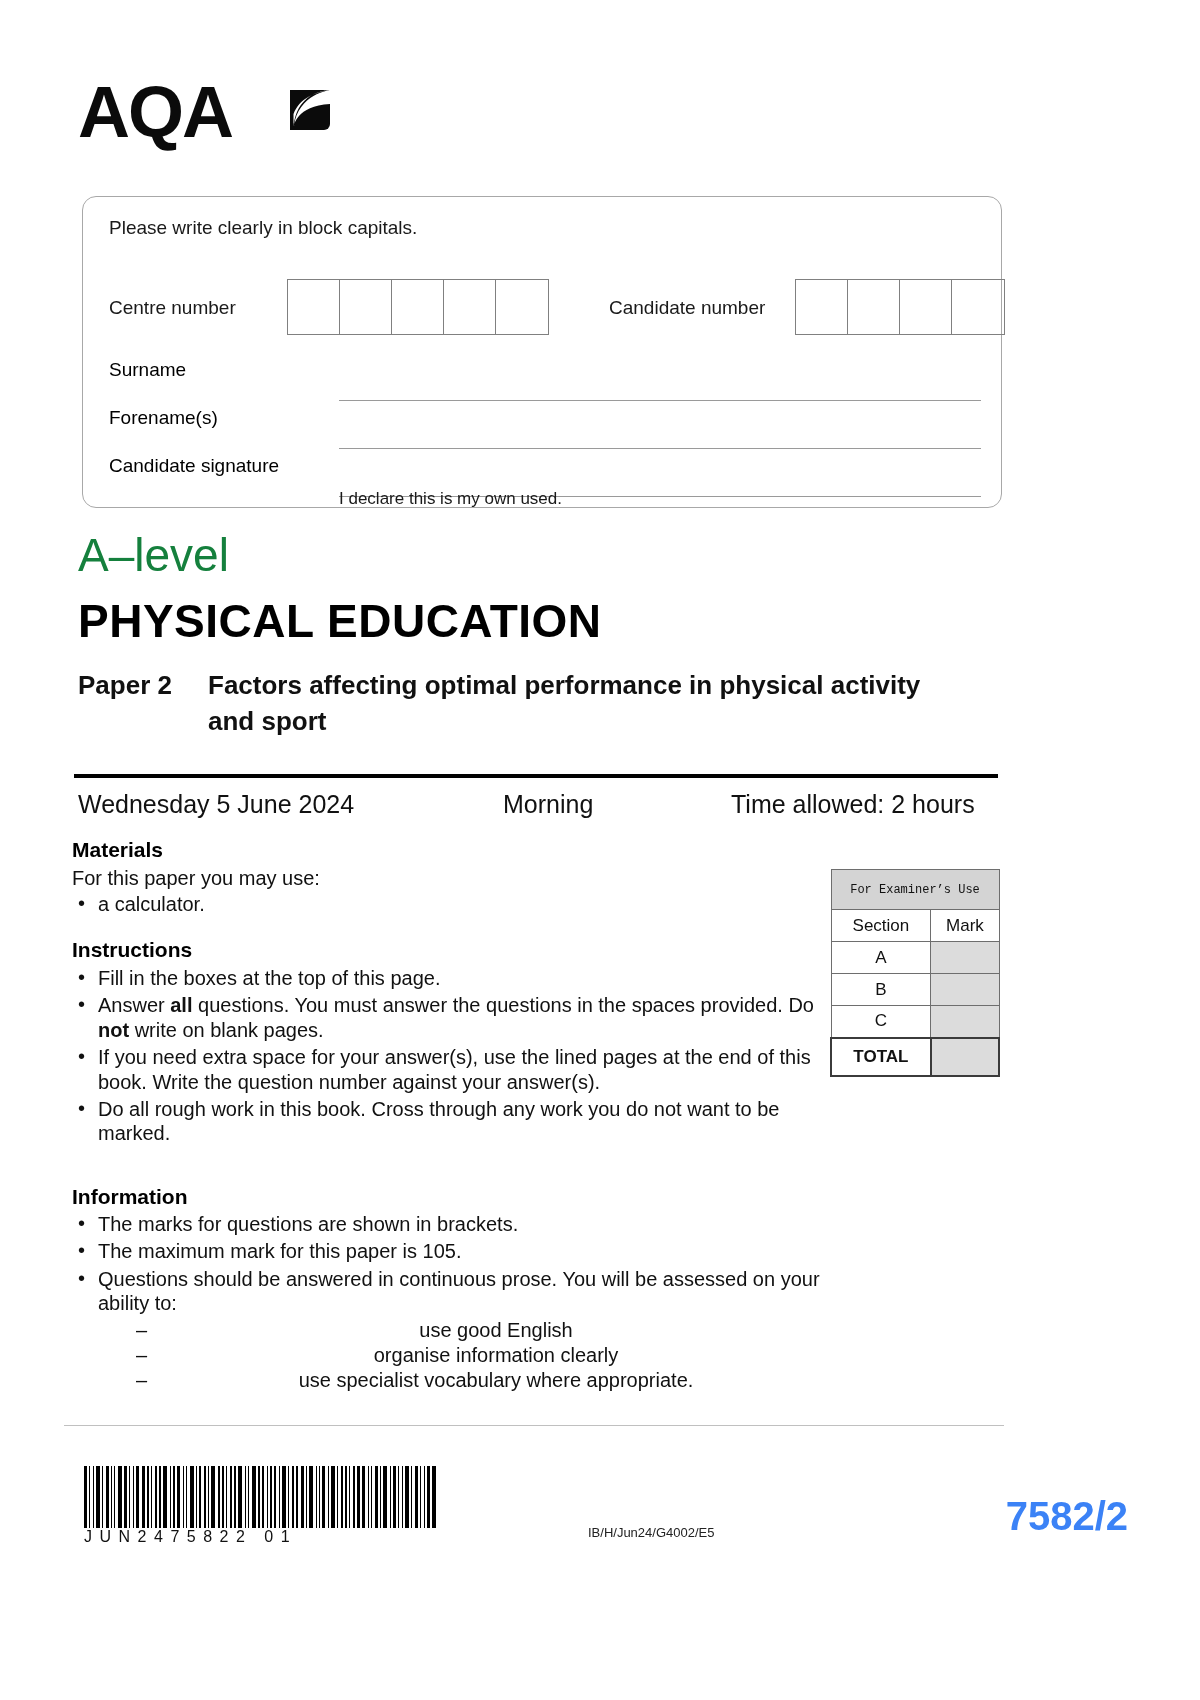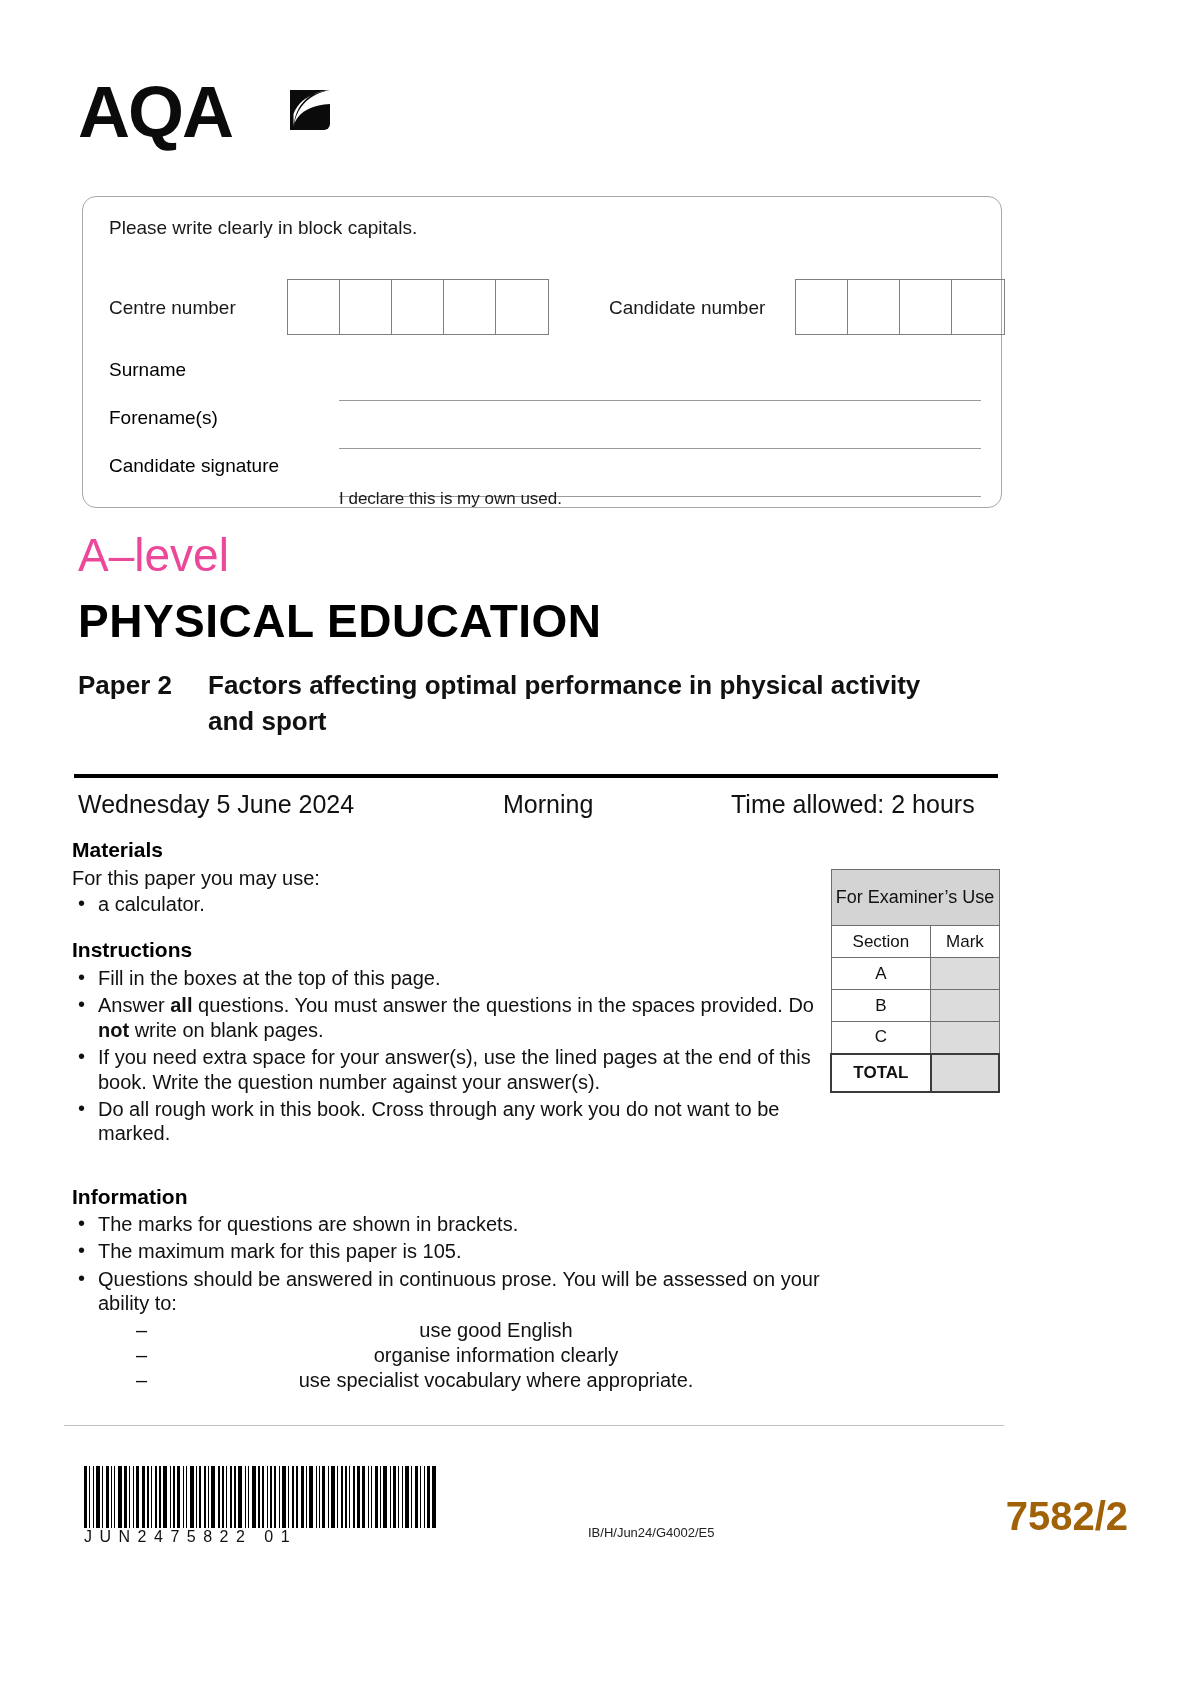--- a/index.html
+++ b/index.html
@@ -56,21 +56,21 @@
   #row-forename { top: 206px; }
   #row-signature { top: 254px; }
   .declare {
     position: absolute; left: 256px; top: 292px;
     font-size: 17px; color: #1a1a1a;
   }
 
   
   .t-alevel {
     position: absolute; left: 78px; top: 528px;
-    font-size: 46px; font-weight: 400; letter-spacing: 0px; color:#ec4899;
+    font-size: 46px; font-weight: 400; letter-spacing: 0px; color:#15803d;
   }
   .t-subject {
     position: absolute; left: 78px; top: 594px;
     font-size: 46px; font-weight: bold; letter-spacing: 0.5px; color:#000;
   }
   .t-paper {
     position: absolute; left: 78px; top: 668px;
     width: 900px;
     font-size: 26px; line-height: 1.38; color:#111;font-weight:bold;
   }
@@ -126,38 +126,38 @@
     border-collapse: collapse;
     font-size: 17px;
   }
   .ex-table td, .ex-table th {
     border: 1.3px solid #6e6e6e;
     text-align: center;
     font-weight: normal;
     height: 32px;
     color: #111;
   }
-  .ex-table .hdr { background: #d4d4d4; font-size: 18px; height: 56px; }
+  .ex-table .hdr { background: #d4d4d4; font-size: 12px; height: 40px; font-family: Liberation Mono, monospace; }
   .ex-table .colhdr { background: #ffffff; }
   .ex-table .markcell { background: #dcdcdc; }
   .ex-table .totalrow td { font-weight: bold; border-width: 2px; border-color:#3b3b3b; height: 38px; }
   .ex-table .totalrow td.markcell { background:#dcdcdc; }
 
   
   .hr-foot { position: absolute; left: 64px; top: 1425px; width: 940px; border-top: 1.4px solid #c0c0c0; }
 
   .barcode { position: absolute; left: 84px; top: 1466px; width: 355px; height: 62px; display: flex; align-items: stretch; }
   .barcode .bar { background: #000; margin-right: 2px; }
   .barcode-digits {
     position: absolute; left: 84px; top: 1528px; width: 355px;
     font-size: 16px; letter-spacing: 7.5px; color:#111;
     font-family: "Liberation Sans", sans-serif;
   }
   .ib-code { position: absolute; left: 588px; top: 1525px; font-size: 13px; color:#222; }
-  .paper-code { position: absolute; right: 72px; top: 1494px; font-size: 40px; font-weight: bold; color:#a16207; }
+  .paper-code { position: absolute; right: 72px; top: 1494px; font-size: 40px; font-weight: bold; color:#3b82f6; }
 </style>
 </head>
 <body>
 
 <div class="page">
 
   <div class="logo-wrap">
     <div class="logo-text">AQA</div>
     <div class="logo-mark">
       <svg width="52" height="52" viewBox="0 0 52 52" aria-hidden="true">

